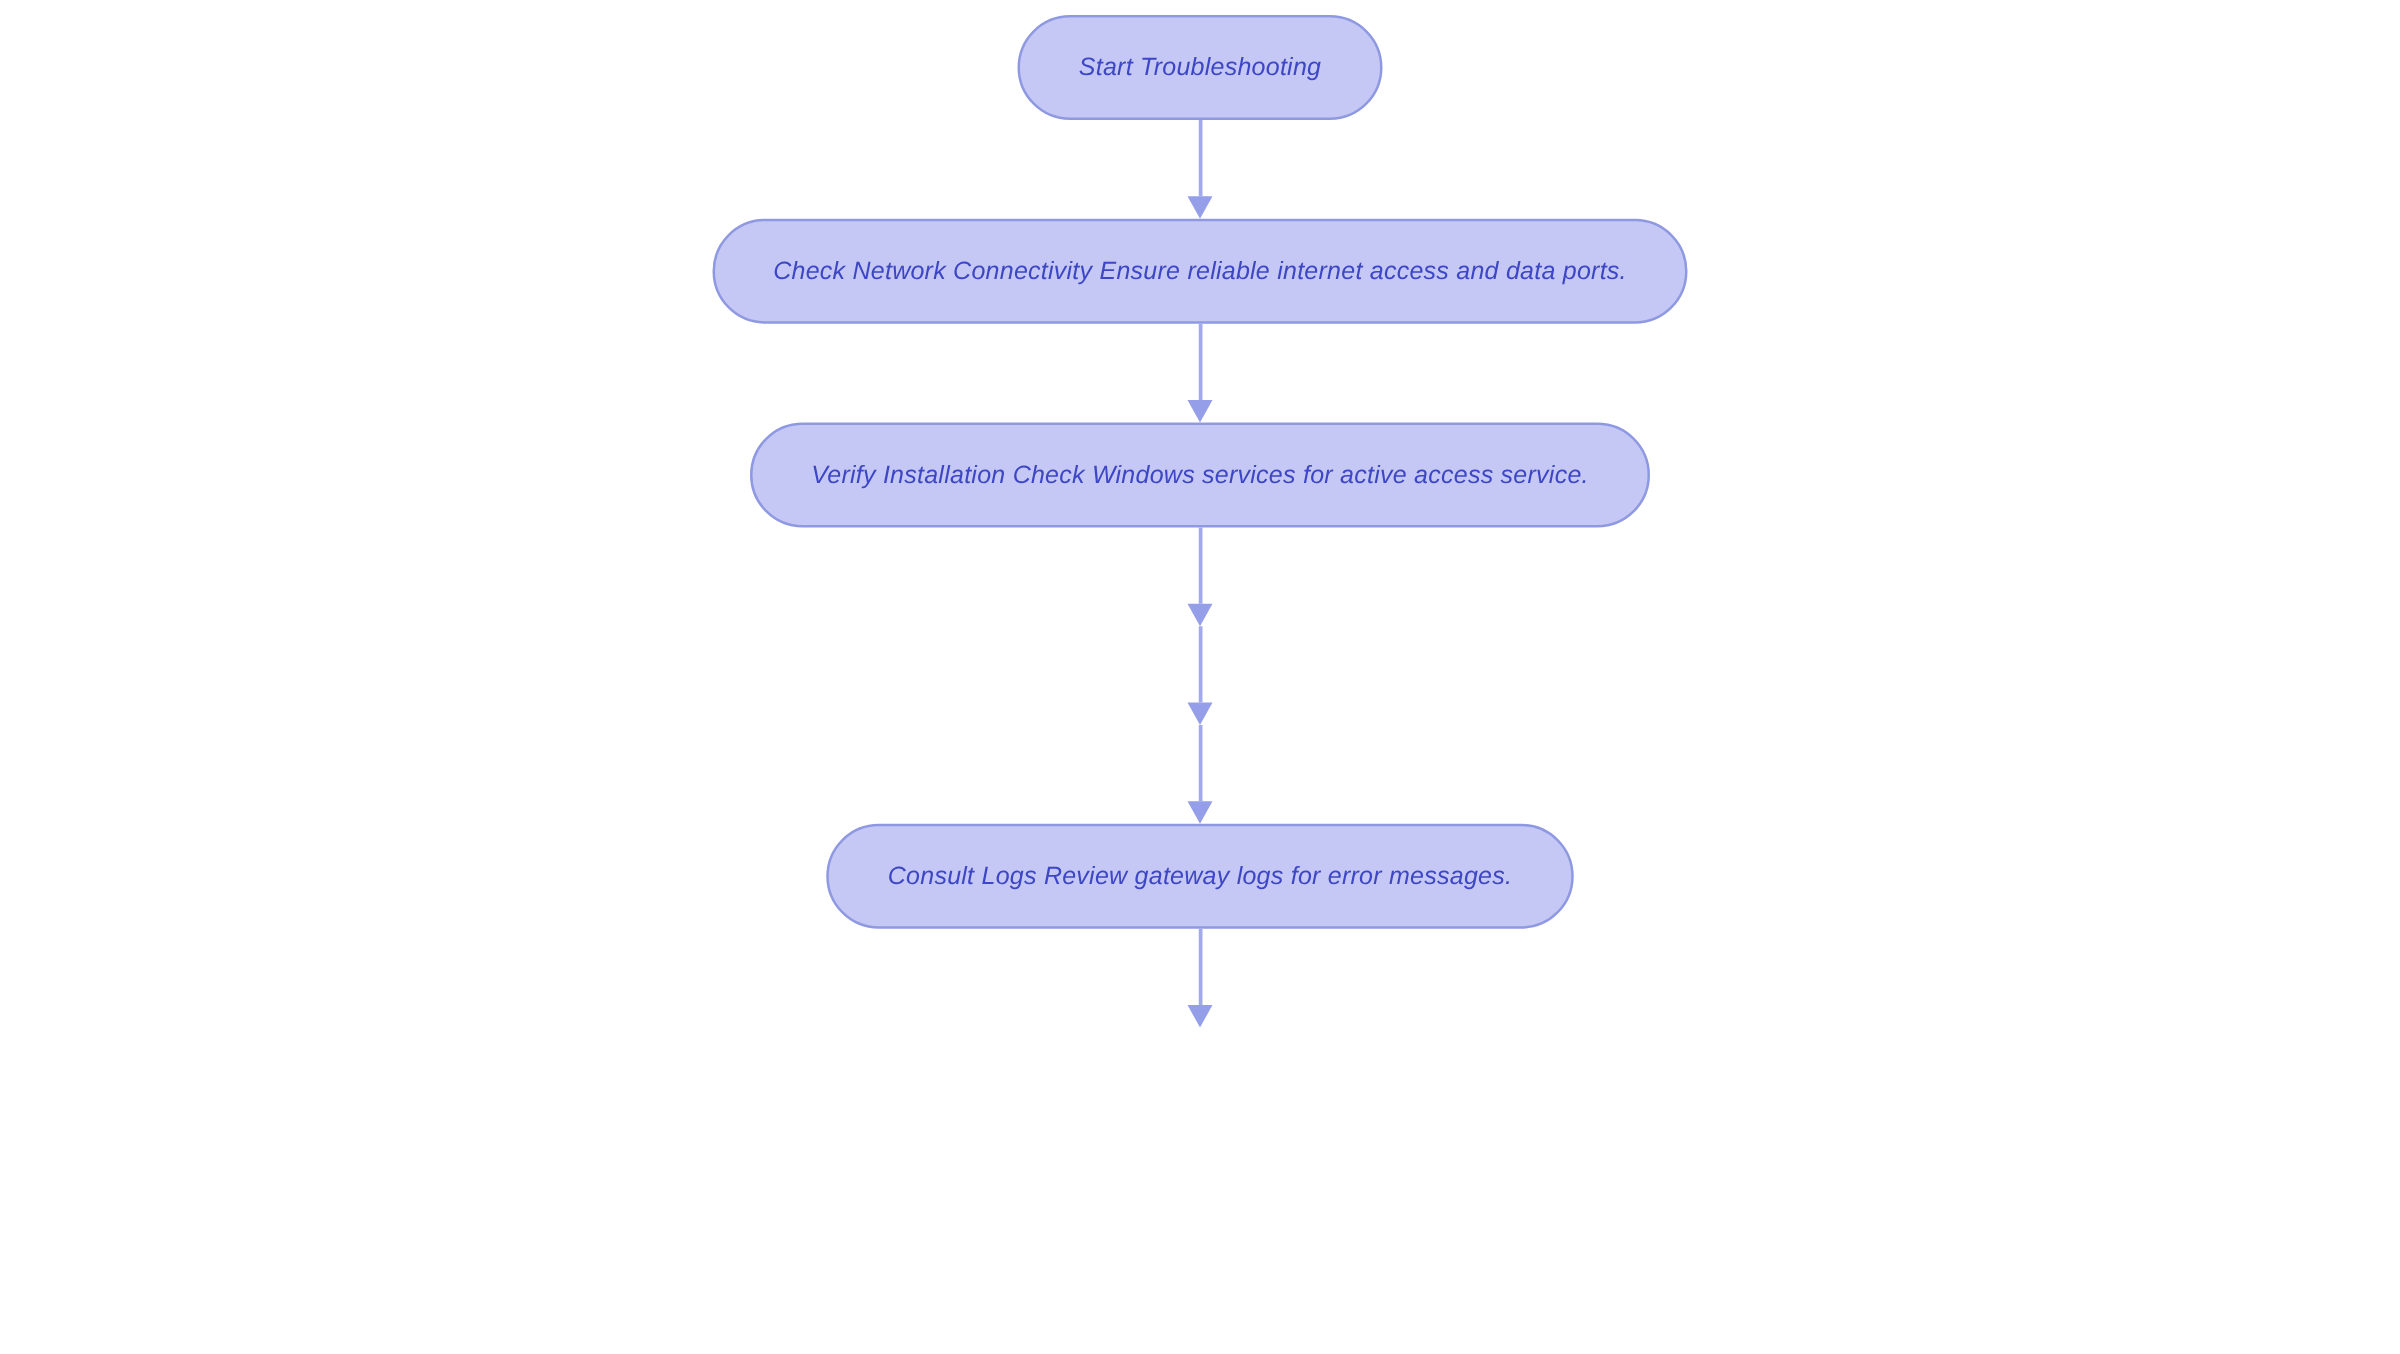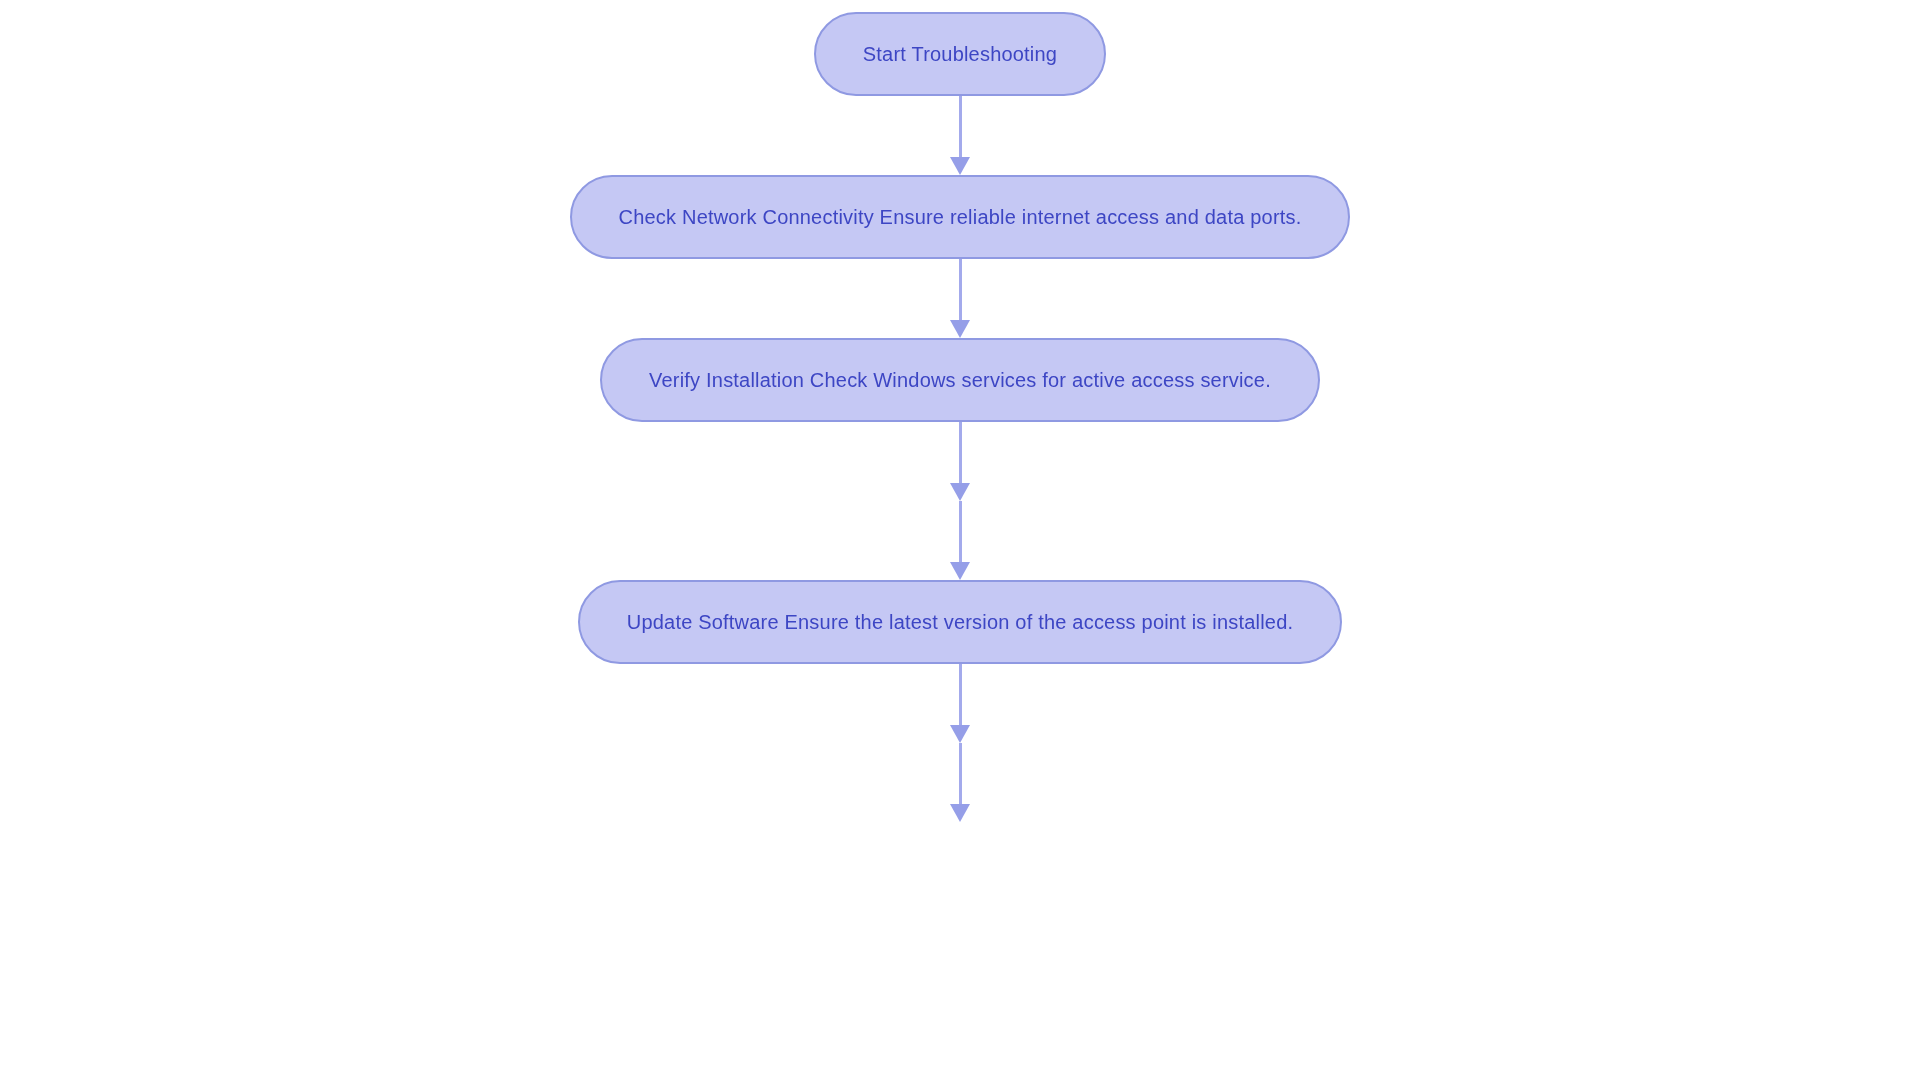--- a/index.html
+++ b/index.html
@@ -31,20 +31,21 @@
     justify-content:center;
     padding:0 47px;
     background:var(--node-fill);
     border:2px solid var(--node-border);
     border-radius:42px;
     color:var(--node-text);
     font-size:20px;
     letter-spacing:0.2px;
     white-space:nowrap;
     flex:0 0 auto;
+    font-style:italic;
   }
   .connector{
     height:79px;
     display:flex;
     flex-direction:column;
     align-items:center;
     flex:0 0 auto;
   }
   .connector .line{
     width:3px;
@@ -84,27 +85,27 @@
     <div class="line"></div>
     <div class="head"></div>
   </div>
 
 
   <div class="connector">
     <div class="line"></div>
     <div class="head"></div>
   </div>
 
-  <div class="flow-node">Update Software Ensure the latest version of the access point is installed.</div>
 
   <div class="connector">
     <div class="line"></div>
     <div class="head"></div>
   </div>
 
+  <div class="flow-node">Consult Logs Review gateway logs for error messages.</div>
 
   <div class="connector">
     <div class="line"></div>
     <div class="head"></div>
   </div>
 
 
 </div>
 
 </body></html>

